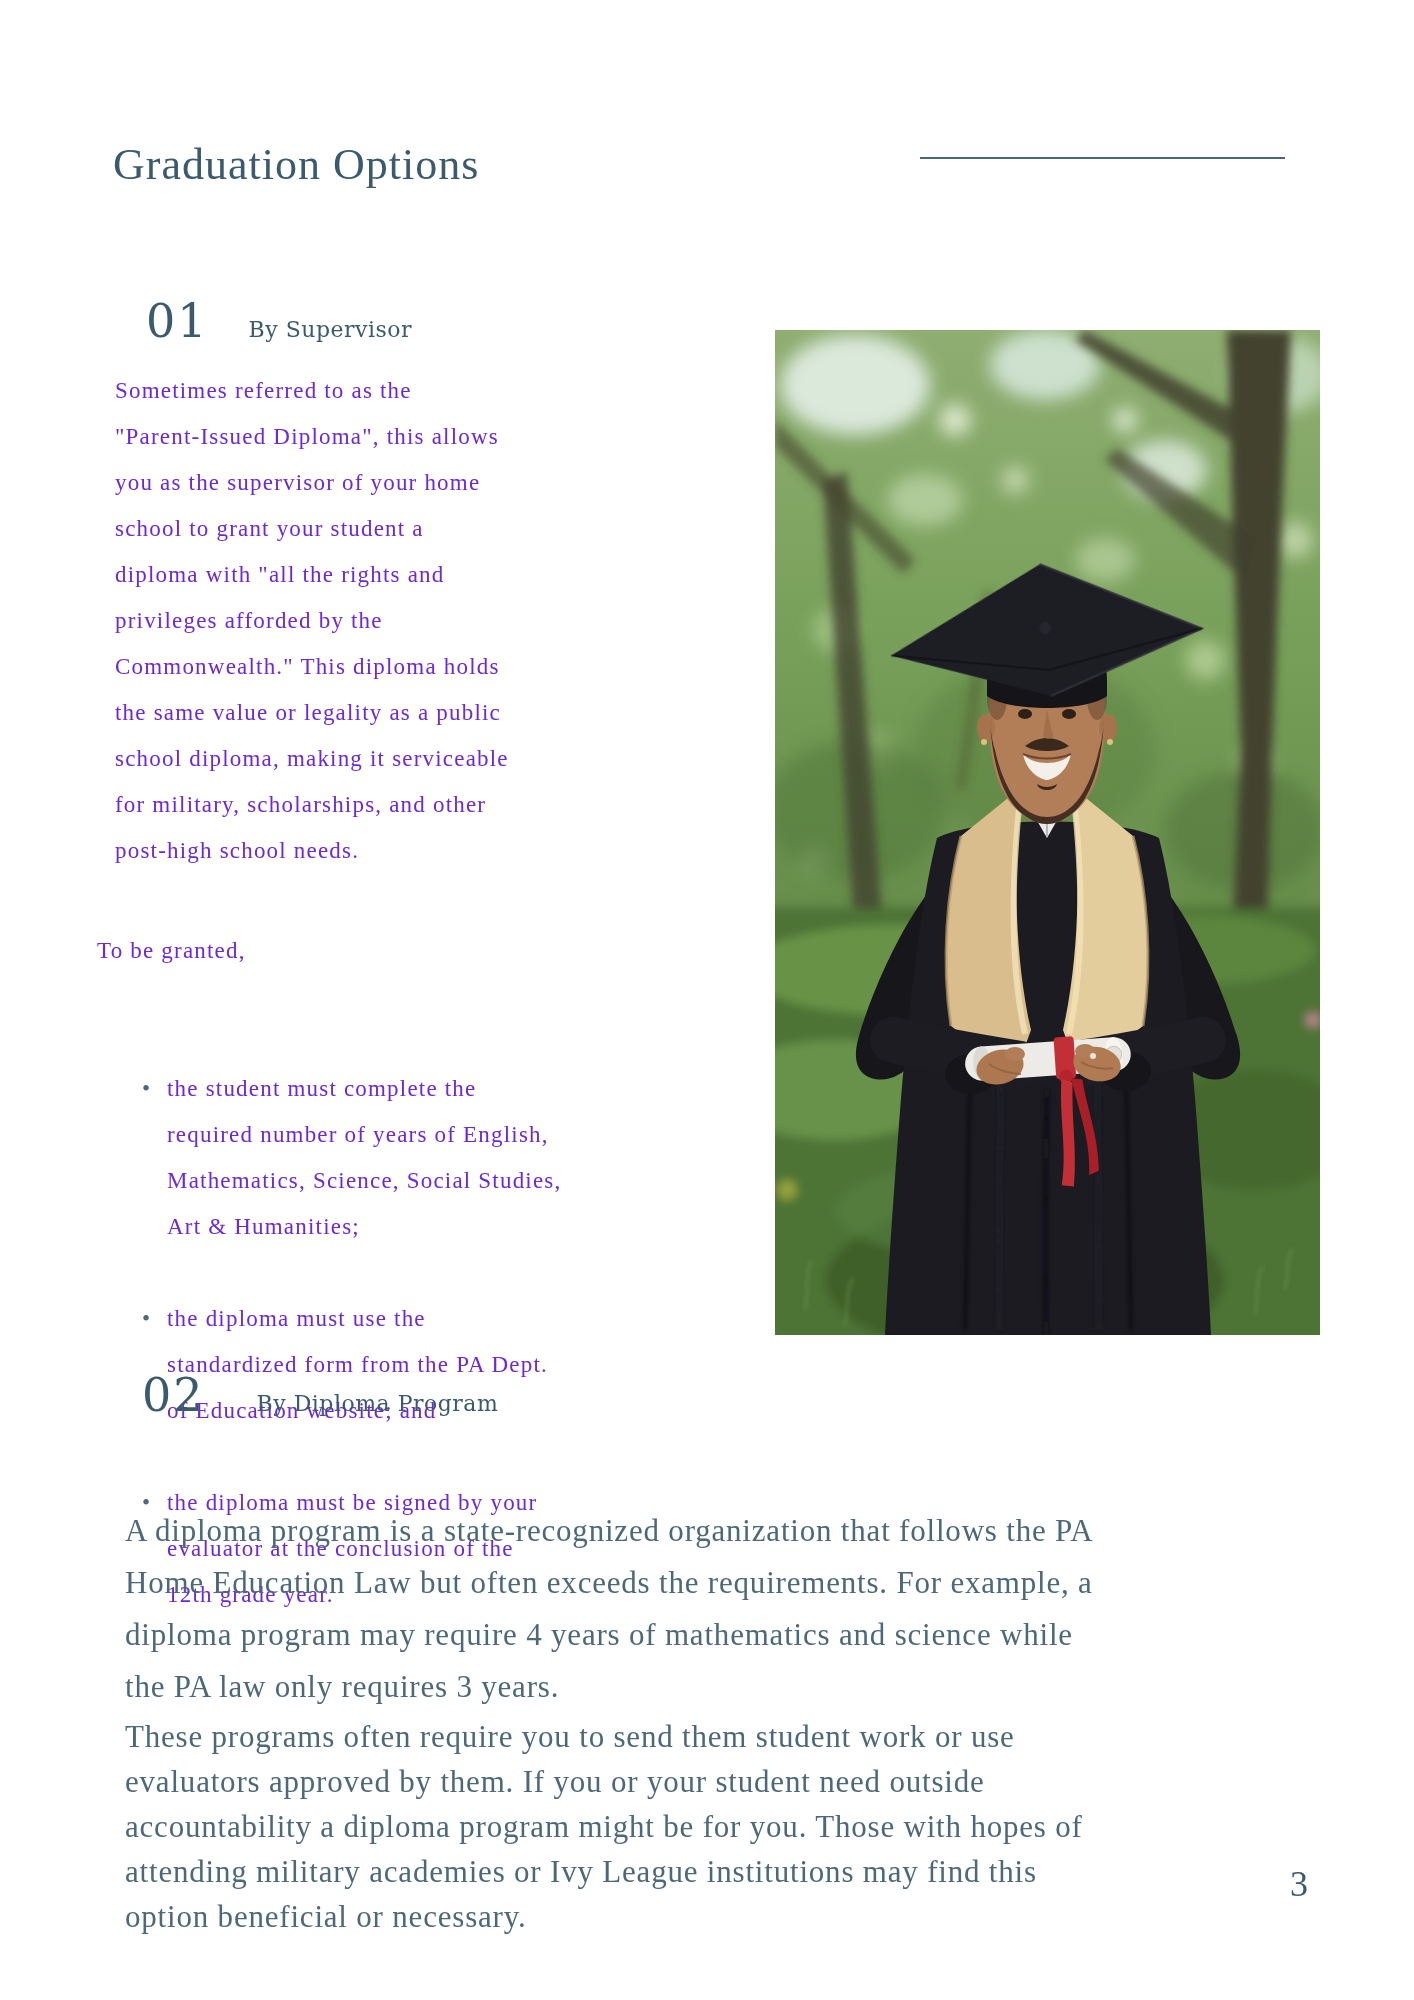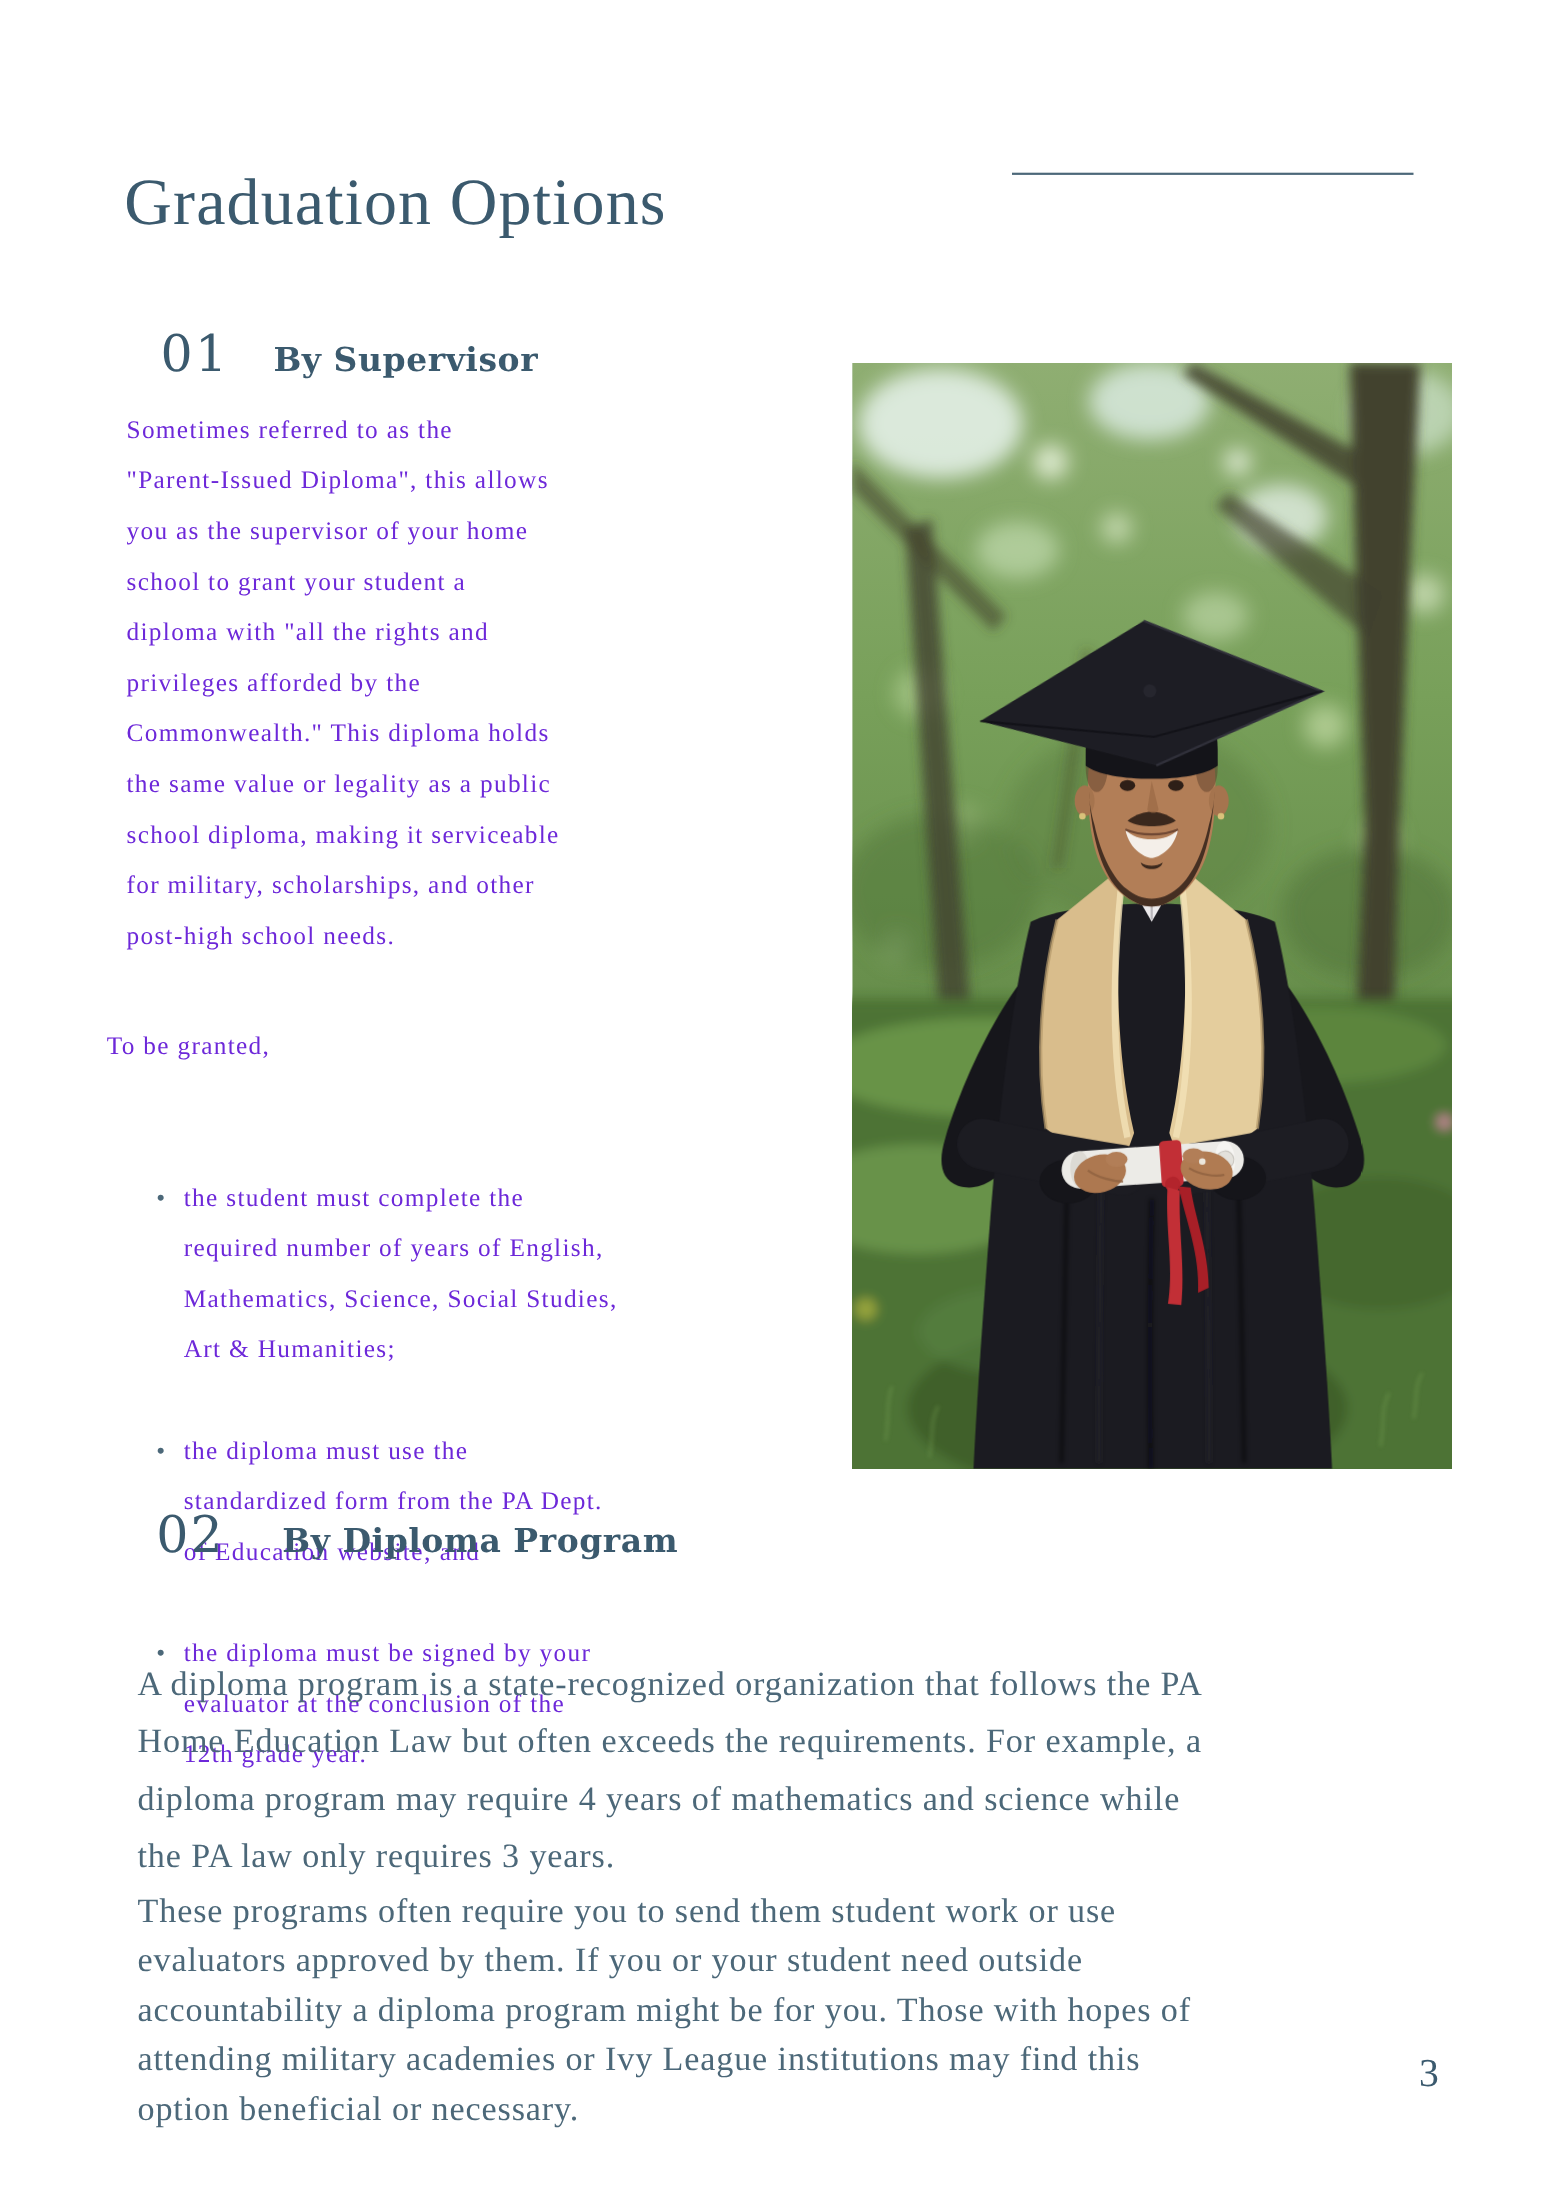--- a/index.html
+++ b/index.html
@@ -1,28 +1,28 @@
 <!DOCTYPE html>
 <html><head>
 <meta charset="utf-8">
 <style>
   html,body{margin:0;padding:0;background:#ffffff;}
   body{width:1414px;height:2000px;position:relative;overflow:hidden;
        font-family:"Liberation Serif", serif;}
 
-  .title{position:absolute;left:113px;top:114px;font-size:60px;line-height:1;
+  .title{position:absolute;left:113px;top:114px;font-size:44px;line-height:1;
          color:#3b5a6e;letter-spacing:1px;font-weight:400;white-space:nowrap;}
   .title-rule{position:absolute;left:920px;top:157px;width:365px;height:2px;
               background:#4c6879;}
 
   .sec-head{position:absolute;display:flex;align-items:baseline;color:#3b5a6e;}
   .sec-head .num{font-family:"DejaVu Serif", serif;font-size:46px;line-height:1;
                  font-weight:400;letter-spacing:2px;}
-  .sec-head .label{font-family:"DejaVu Serif", serif;font-size:30px;line-height:1;
-                   font-weight:700;letter-spacing:0.5px;}
+  .sec-head .label{font-family:"DejaVu Serif", serif;font-size:22px;line-height:1;
+                   font-weight:400;letter-spacing:0.5px;}
   #sec1-head{left:146px;top:298px;text-align:center;}
   #sec1-head .label{margin-left:40px;}
   #sec2-head{left:142px;top:1372px;}
   #sec2-head .label{margin-left:52px;text-align:center;}
 
   .body-text{color:#6d28d9;font-size:23px;letter-spacing:1.2px;line-height:46px;
              white-space:pre-line;font-family:"Liberation Serif", serif;}
   #p1{position:absolute;left:115px;top:368px;width:490px;}
   #list-block{position:absolute;left:97px;top:882px;width:500px;}
   #list-block ul{margin:0;padding:0 0 0 70px;list-style:none;}

